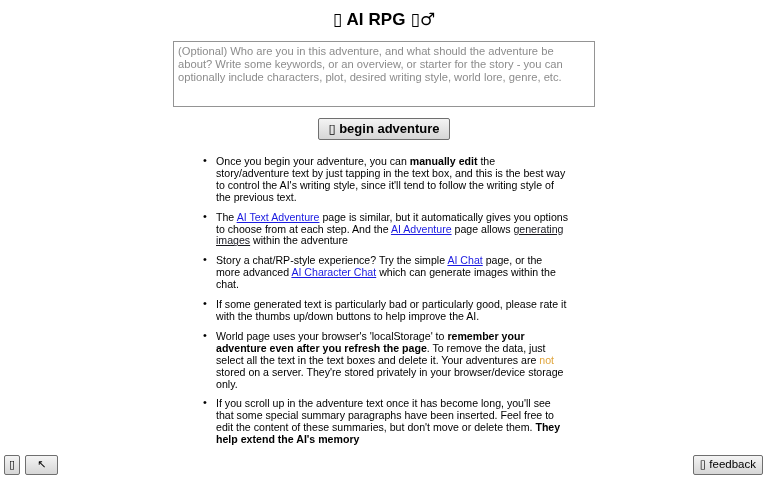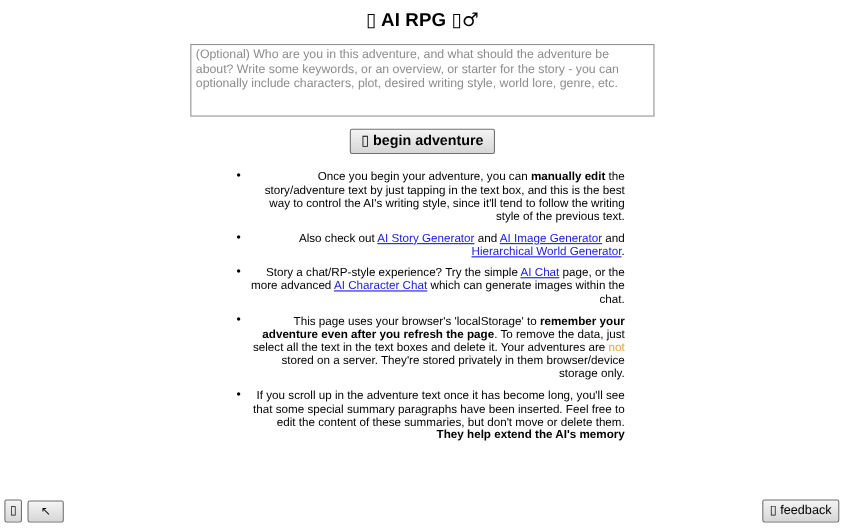--- a/index.html
+++ b/index.html
@@ -102,22 +102,21 @@
     width: 568px;
     box-sizing: border-box;
   }
   ul.info > li {
     position: relative;
     font-size: 10.6px;
     line-height: 11.9px;
     margin-bottom: 8px;
     padding-left: 0;
     max-width: 360px;
-    text-align: right;
-    margin-left: 12px;
+    text-align: left;
   }
   ul.info > li::before {
     content: "\2022";
     position: absolute;
     left: -13px;
     top: -1px;
     font-size: 11px;
     color: #000;
   }
   b { font-weight: bold; }
@@ -175,27 +174,28 @@
   </div>
 
   <div class="begin-row">
     <button class="btn btn-begin"><span class="tofu">▯</span> <span>begin adventure</span></button>
   </div>
 
   <ul class="info">
 
     <li><span>Once you begin your adventure, you can </span><b>manually edit</b><span> the story/adventure text by just tapping in the text box, and this is the best way to control the AI's writing style, since it'll tend to follow the writing style of the previous text.</span></li>
 
-
-    <li><span>Also check out </span><a class="lnk" href="#">AI Story Generator</a><span> and </span><a class="lnk" href="#">AI Image Generator</a><span> and </span><a class="lnk" href="#">Hierarchical World Generator</a><span>.</span></li>
+    <li><span>The </span><a class="lnk" href="#">AI Text Adventure</a><span> page is similar, but it automatically gives you options to choose from at each step. And the </span><a class="lnk" href="#">AI Adventure</a><span> page allows </span><a class="lnk-dark" href="#">generating images</a><span> within the adventure</span></li>
+
 
     <li><span>Story a chat/RP-style experience? Try the simple </span><a class="lnk" href="#">AI Chat</a><span> page, or the more advanced </span><a class="lnk" href="#">AI Character Chat</a><span> which can generate images within the chat.</span></li>
 
-
-    <li><span>This page uses your browser's 'localStorage' to </span><b>remember your adventure even after you refresh the page</b><span>. To remove the data, just select all the text in the text boxes and delete it. Your adventures are </span><span class="warn">not</span><span> stored on a server. They're stored privately in them browser/device storage only.</span></li>
+    <li><span>If some generated text is particularly bad or particularly good, please rate it with the thumbs up/down buttons to help improve the AI.</span></li>
+
+    <li><span>World page uses your browser's 'localStorage' to </span><b>remember your adventure even after you refresh the page</b><span>. To remove the data, just select all the text in the text boxes and delete it. Your adventures are </span><span class="warn">not</span><span> stored on a server. They're stored privately in your browser/device storage only.</span></li>
 
     <li><span>If you scroll up in the adventure text once it has become long, you'll see that some special summary paragraphs have been inserted. Feel free to edit the content of these summaries, but don't move or delete them. </span><b>They help extend the AI's memory</b><br></li>
 
   </ul>
 
   <div class="bottom-left">
     <button class="btn btn-sq"><span class="tofu">▯</span></button>
     <button class="btn btn-cursor"><span>↖</span></button>
   </div>
 

